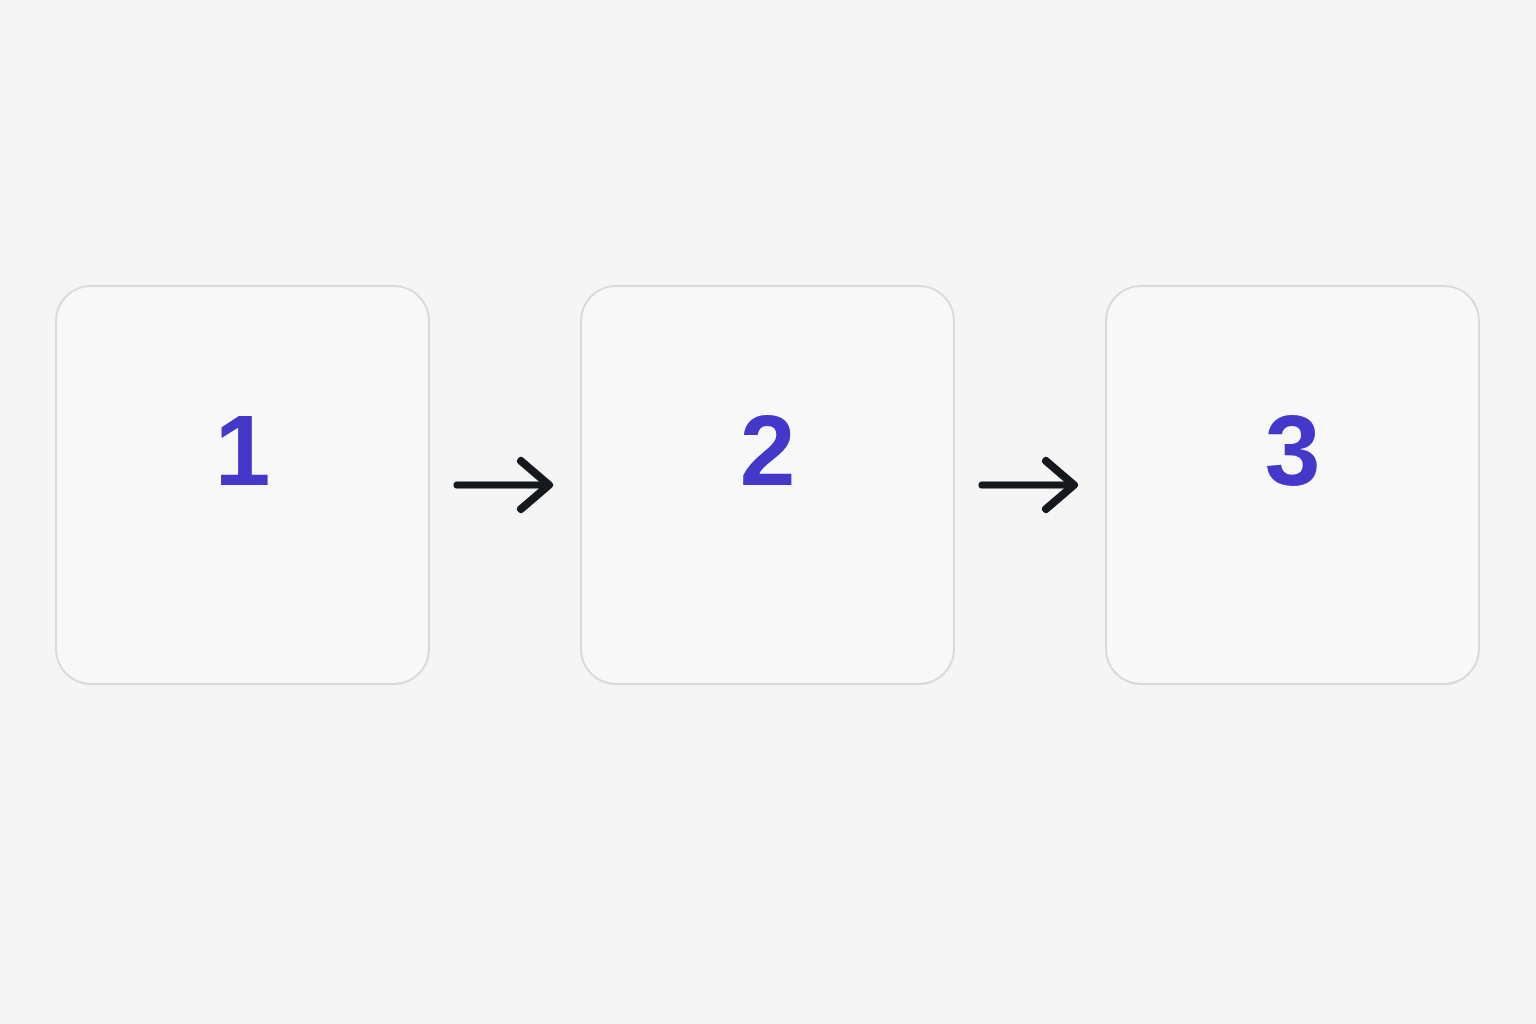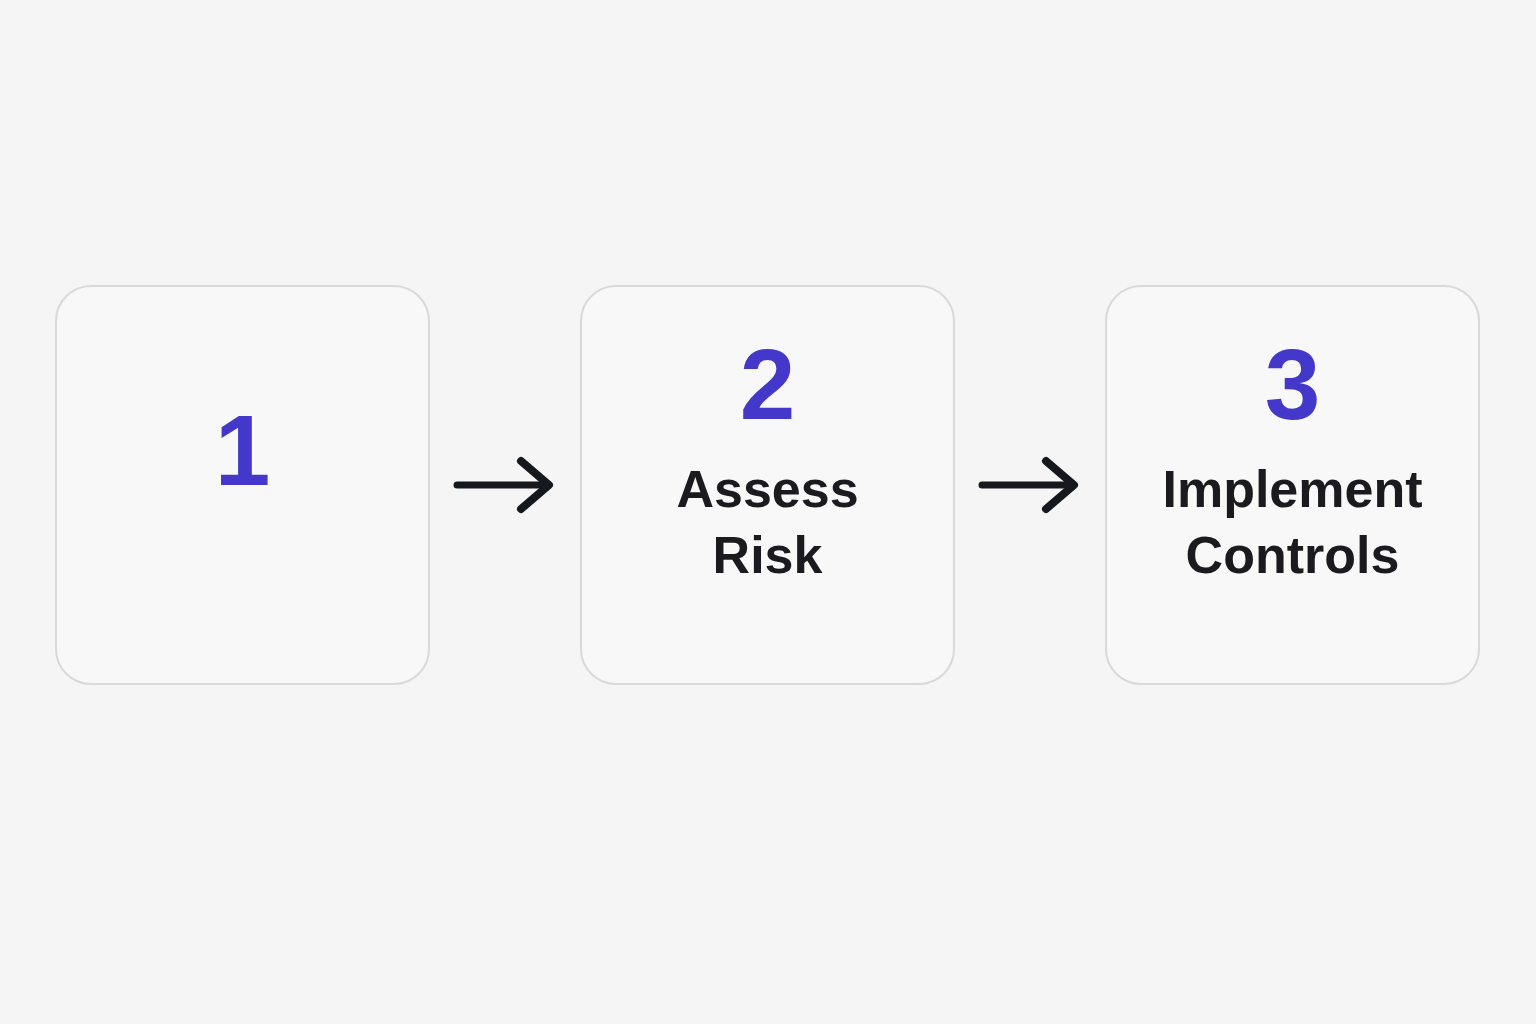--- a/index.html
+++ b/index.html
@@ -77,29 +77,27 @@
 
     <div class="arrow-wrap">
       <svg width="104" height="64" viewBox="0 0 104 64" fill="none">
         <path d="M4 32 H94" stroke="#15181d" stroke-width="7" stroke-linecap="round"></path>
         <path d="M68 8 L96 32 L68 56" stroke="#15181d" stroke-width="8" stroke-linecap="round" stroke-linejoin="round" fill="none"></path>
       </svg>
     </div>
 
     <div class="step-card">
       <div class="step-number">2</div>
-      <div class="step-label">Assess Risk</div>
     </div>
 
     <div class="arrow-wrap">
       <svg width="104" height="64" viewBox="0 0 104 64" fill="none">
         <path d="M4 32 H94" stroke="#15181d" stroke-width="7" stroke-linecap="round"></path>
         <path d="M68 8 L96 32 L68 56" stroke="#15181d" stroke-width="8" stroke-linecap="round" stroke-linejoin="round" fill="none"></path>
       </svg>
     </div>
 
     <div class="step-card">
       <div class="step-number">3</div>
-      <div class="step-label">Implement Controls</div>
     </div>
 
   </div>
 </div>
 
 </body></html>

